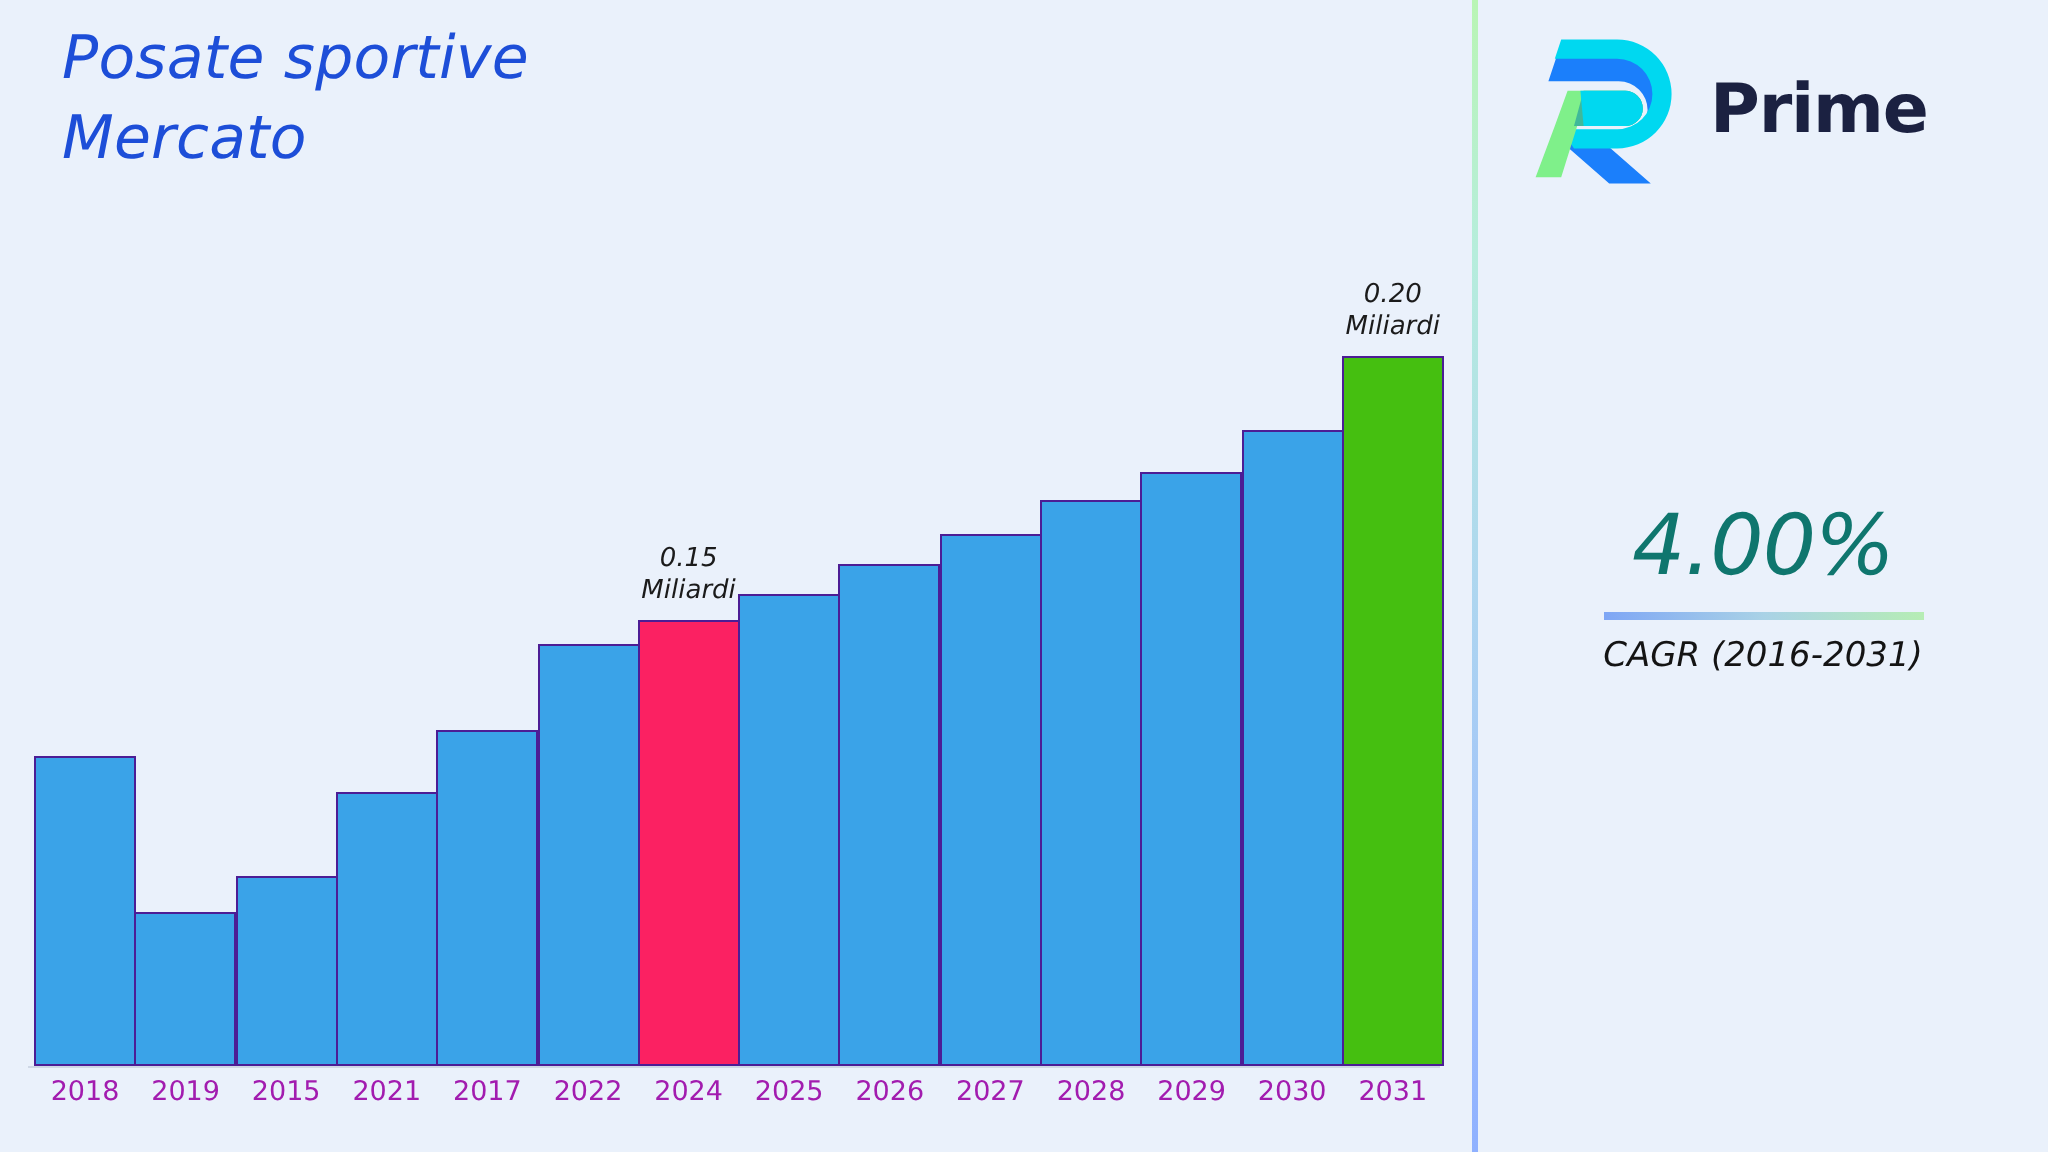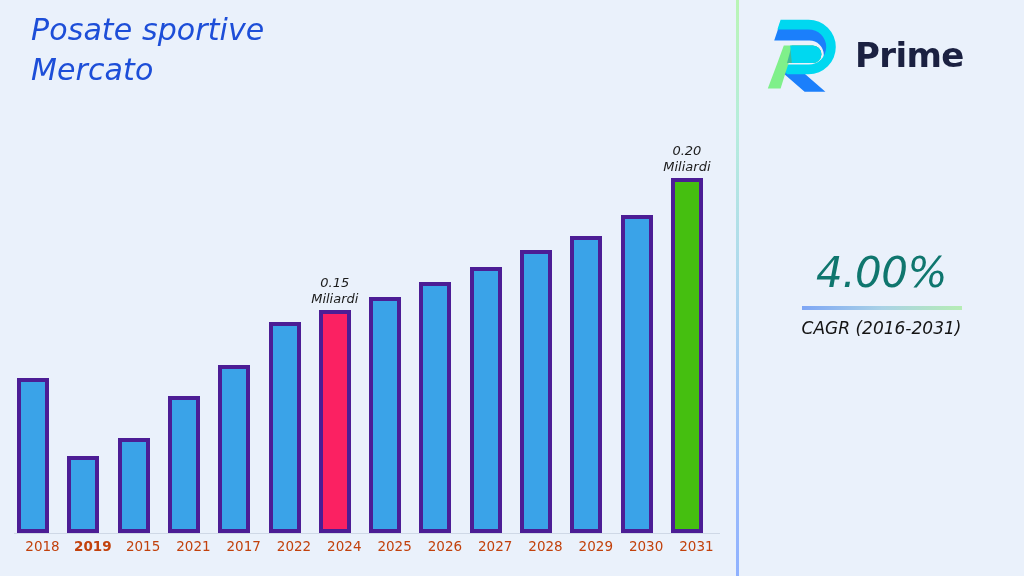--- a/index.html
+++ b/index.html
@@ -60,23 +60,23 @@
   .bar-slot {
     position: absolute;
     bottom: 43px;
     width: 51px;
     height: 490px;
   }
   .bar {
     position: absolute;
     left: 0;
     bottom: 0;
-    width: 32px;
+    width: 51px;
     box-sizing: border-box;
-    border: 4px solid #4c1d95;
+    border: 1px solid #4c1d95;
     background: #3aa3e8;
   }
   .bar.highlight-current { background: #fb2162; }
   .bar.highlight-forecast { background: #45bf10; }
 
   .bar-label {
     position: absolute;
     bottom: 100%;
     left: 50%;
     transform: translateX(-50%);
@@ -88,21 +88,21 @@
     line-height: 1.25;
     white-space: pre-line;
   }
 
   .x-tick {
     position: absolute;
     top: 538px;
     width: 51px;
     text-align: center;
     font-size: 13.5px;
-    color: #c2410c;
+    color: #a21caf;
   }
 
   
   #panel-divider {
     position: absolute;
     left: 736px;
     top: 0;
     width: 3px;
     height: 576px;
     background: linear-gradient(to bottom, #b9f5b4 0%, #b6eddc 22%, #aed7ef 50%, #9fc0fb 78%, #8fb1ff 100%);
@@ -223,21 +223,21 @@
           <div class="bar-slot" style="left: 670.9px;">
             <div class="bar highlight-forecast" title="2031: 0.239" style="height: 355px;">
               <div class="bar-label">0.20
 Miliardi</div>
             </div>
           </div>
         </div>
       <div id="axis-line"></div>
       <div id="ticks-layer">
           <div class="x-tick" style="left: 17px;">2018</div>
-          <div class="x-tick" style="left: 67.3px; font-weight: bold;">2019</div>
+          <div class="x-tick" style="left: 67.3px;">2019</div>
           <div class="x-tick" style="left: 117.6px;">2015</div>
           <div class="x-tick" style="left: 167.9px;">2021</div>
           <div class="x-tick" style="left: 218.2px;">2017</div>
           <div class="x-tick" style="left: 268.5px;">2022</div>
           <div class="x-tick" style="left: 318.8px;">2024</div>
           <div class="x-tick" style="left: 369.1px;">2025</div>
           <div class="x-tick" style="left: 419.4px;">2026</div>
           <div class="x-tick" style="left: 469.7px;">2027</div>
           <div class="x-tick" style="left: 520px;">2028</div>
           <div class="x-tick" style="left: 570.3px;">2029</div>

